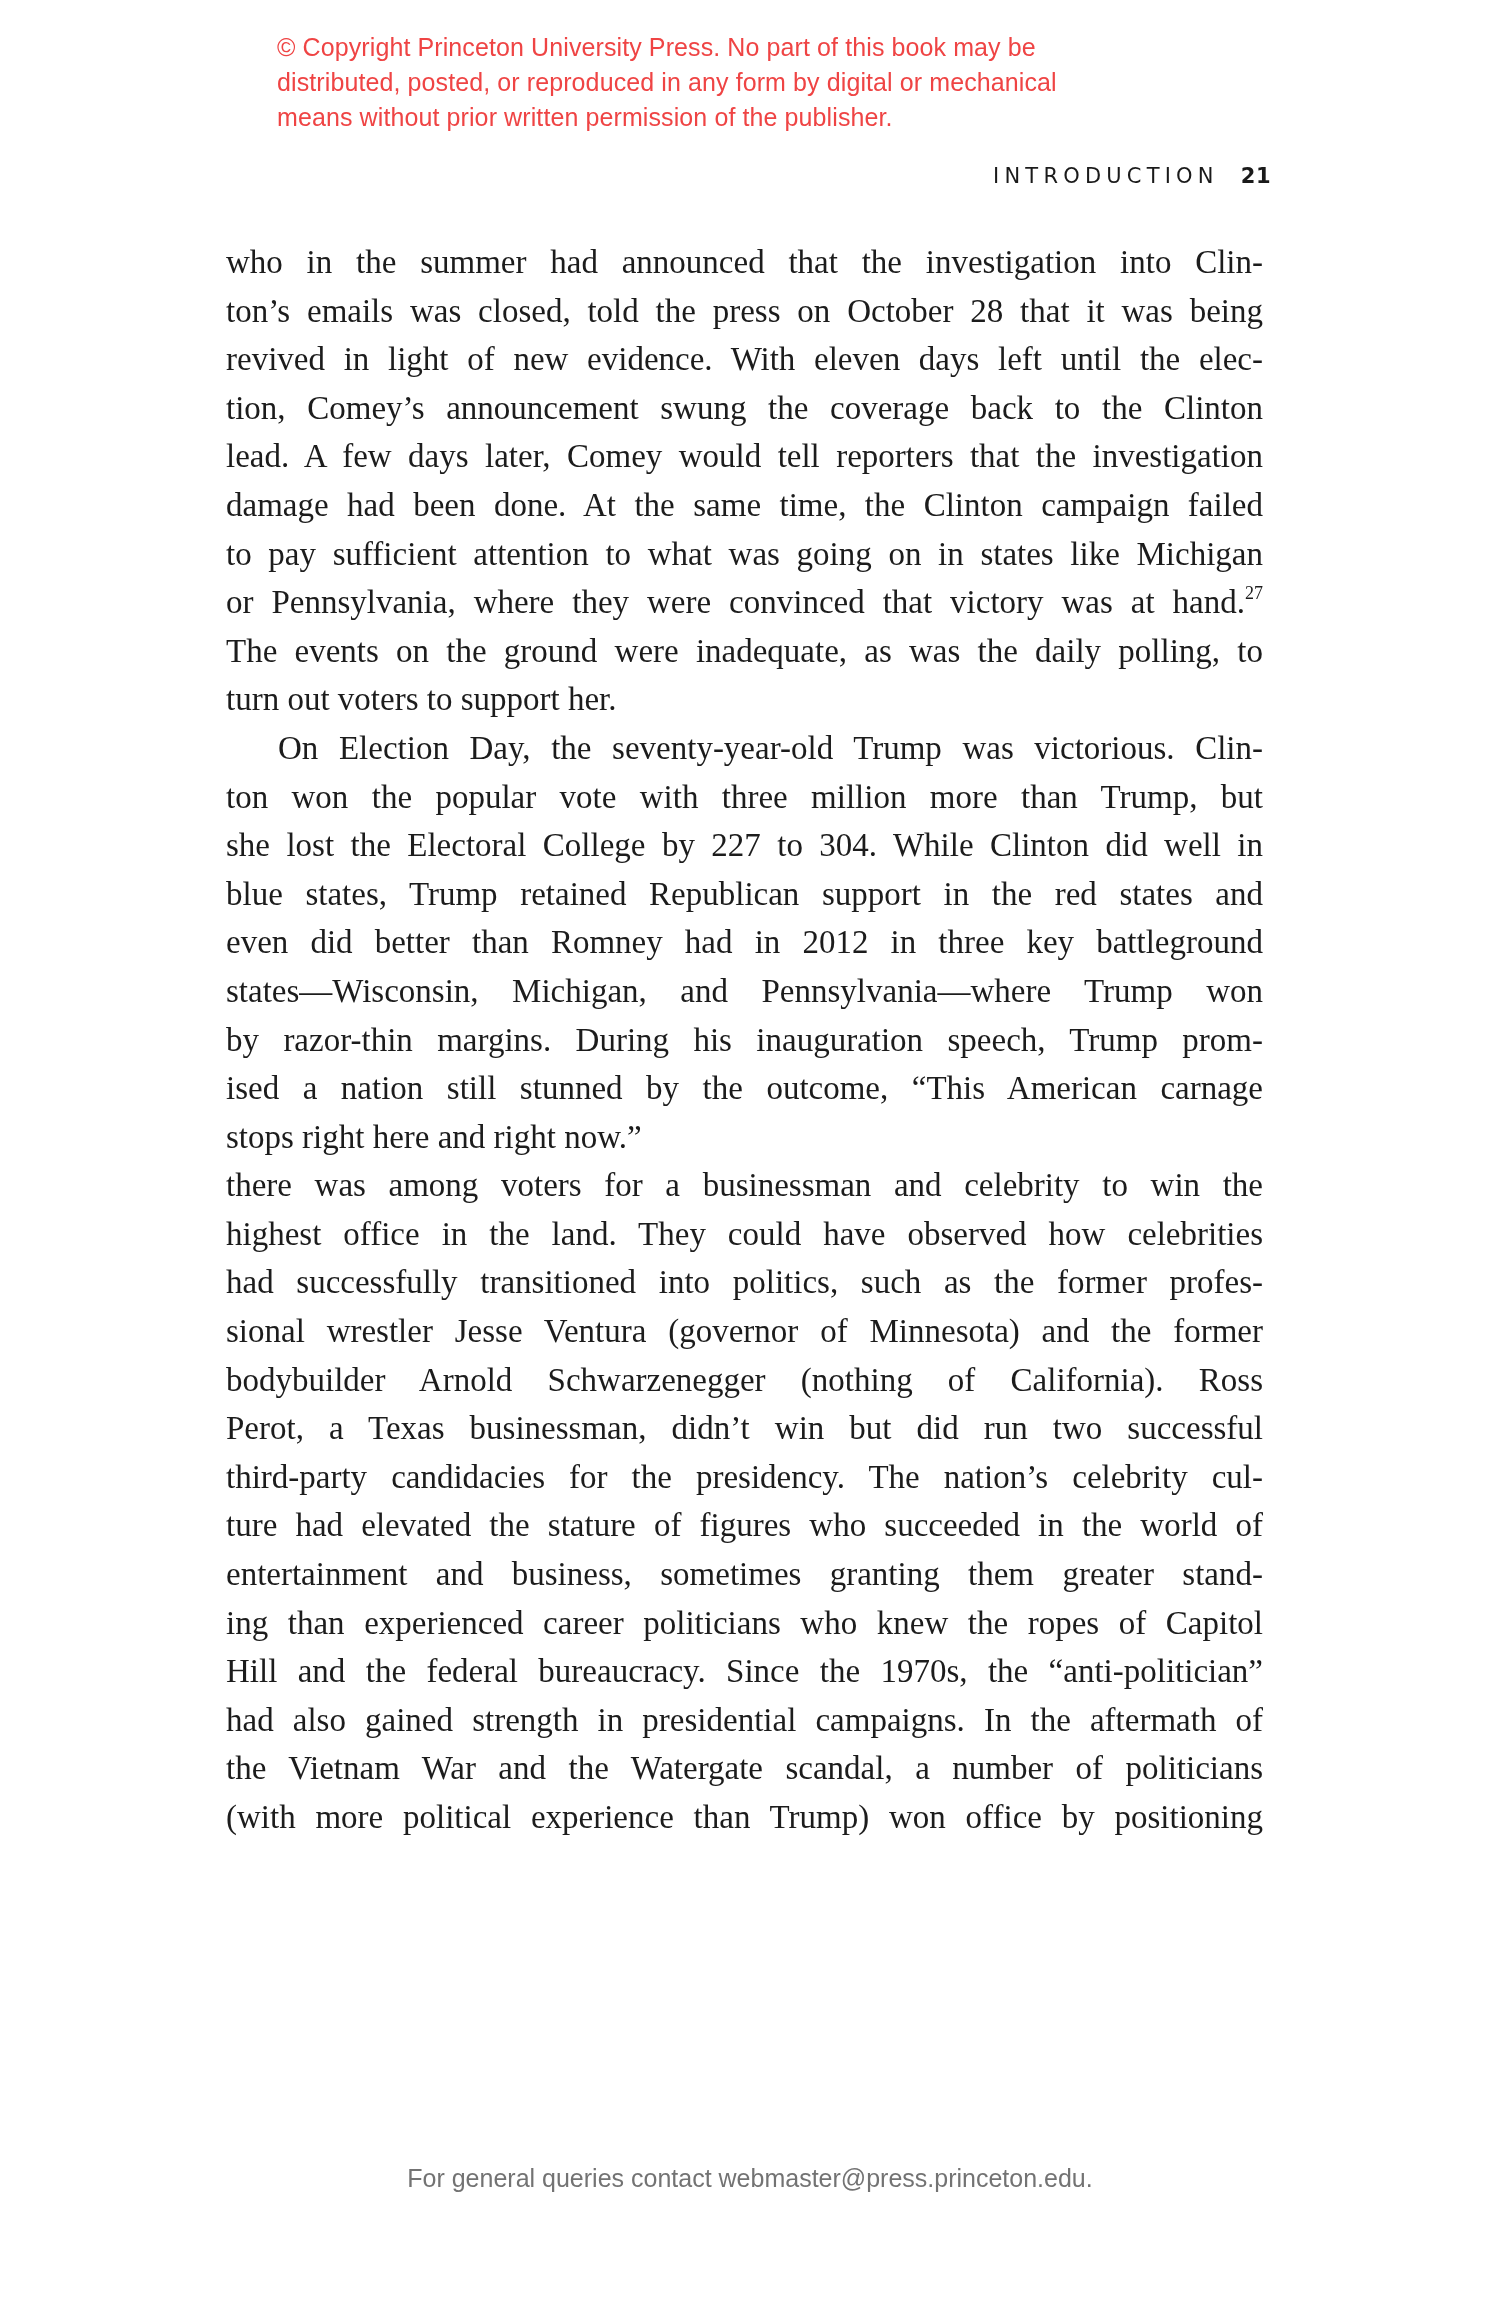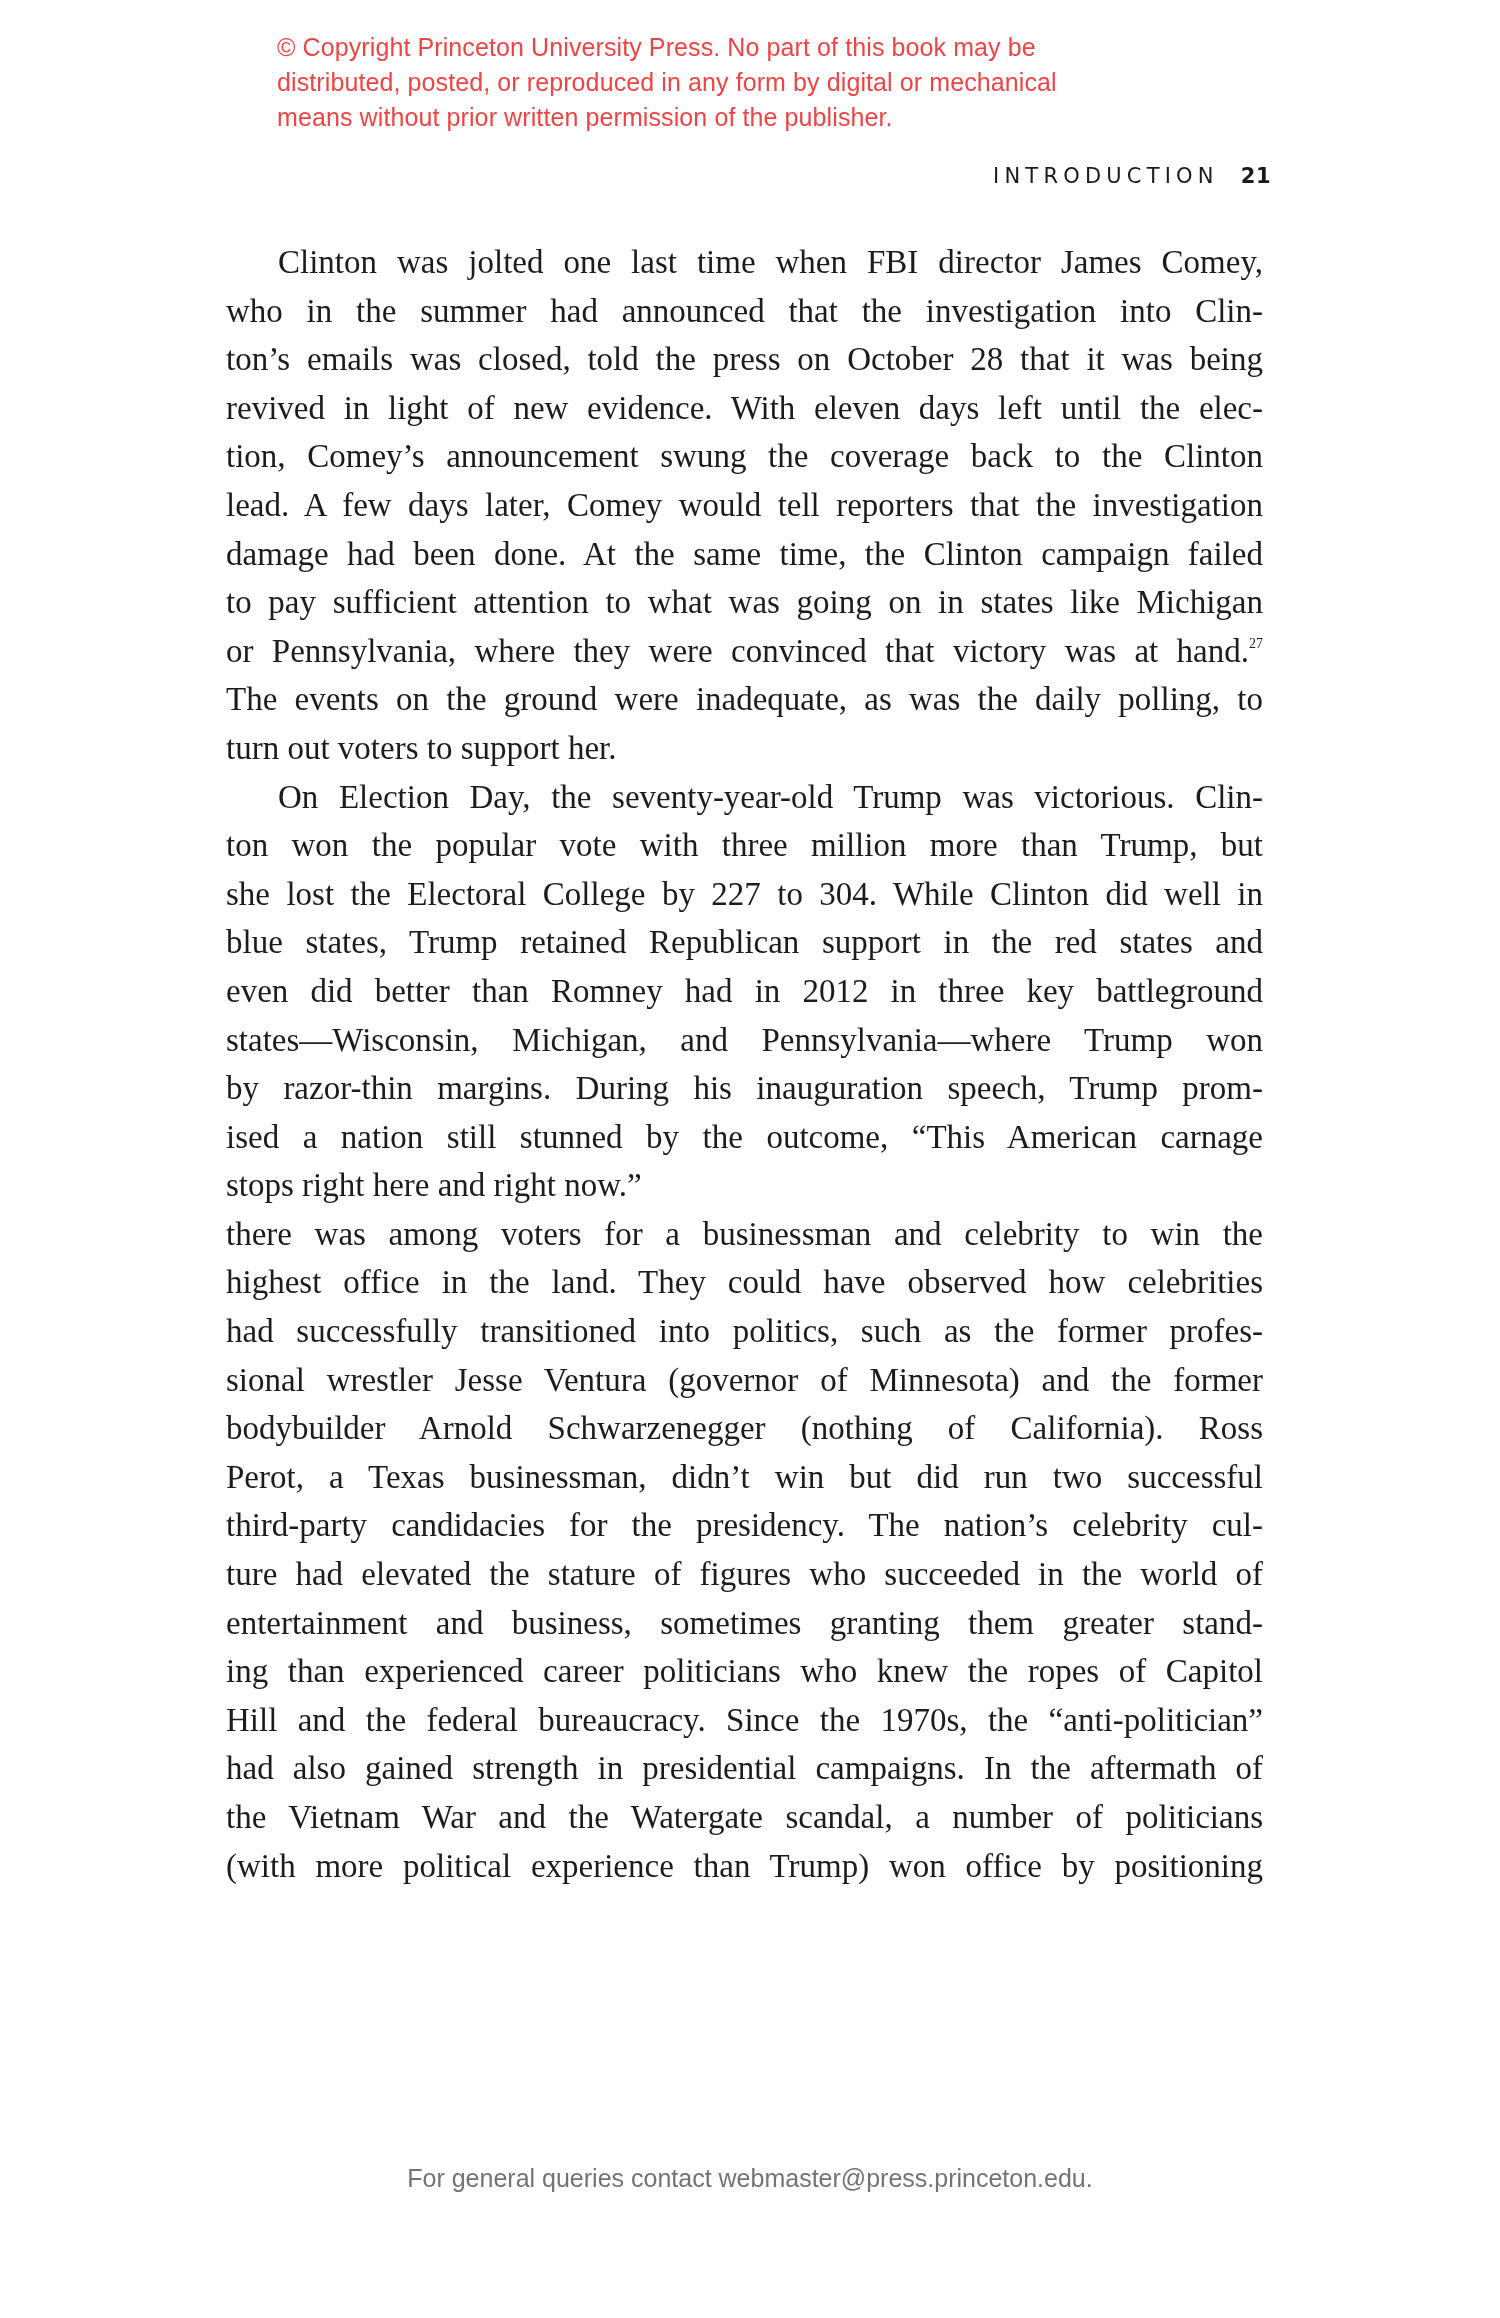--- a/index.html
+++ b/index.html
@@ -64,21 +64,21 @@
     text-align-last: justify;
     height: 48.6px;
   }
   .line.indent {
     padding-left: 52px;
   }
   .line.last {
     text-align-last: left;
   }
   .line sup {
-    font-size: 14px;
+    font-size: 18px;
     line-height: 0;
     vertical-align: 14px;
     margin-top: 40px;
   }
   .footer {
     position: absolute;
     left: 0;
     width: 1500px;
     top: 2160px;
     text-align: center;
@@ -97,21 +97,20 @@
   <div>means without prior written permission of the publisher.</div>
 </div>
 
 <div class="running-head">
   <span class="section">INTRODUCTION</span><span class="page-num">21</span>
 </div>
 
 <div class="body-text">
 
   <div>
-    <span class="line indent">Clinton was jolted one last time when FBI director James Comey,</span>
     <span class="line">who in the summer had announced that the investigation into Clin-</span>
     <span class="line">ton’s emails was closed, told the press on October 28 that it was being</span>
     <span class="line">revived in light of new evidence. With eleven days left until the elec-</span>
     <span class="line">tion, Comey’s announcement swung the coverage back to the Clinton</span>
     <span class="line">lead. A few days later, Comey would tell reporters that the investigation</span>
     <span class="line">damage had been done. At the same time, the Clinton campaign failed</span>
     <span class="line">to pay sufficient attention to what was going on in states like Michigan</span>
     <span class="line"><span>or Pennsylvania, where they were convinced that victory was at hand.</span><sup>27</sup></span>
     <span class="line">The events on the ground were inadequate, as was the daily polling, to</span>
     <span class="line last">turn out voters to support her.</span>

